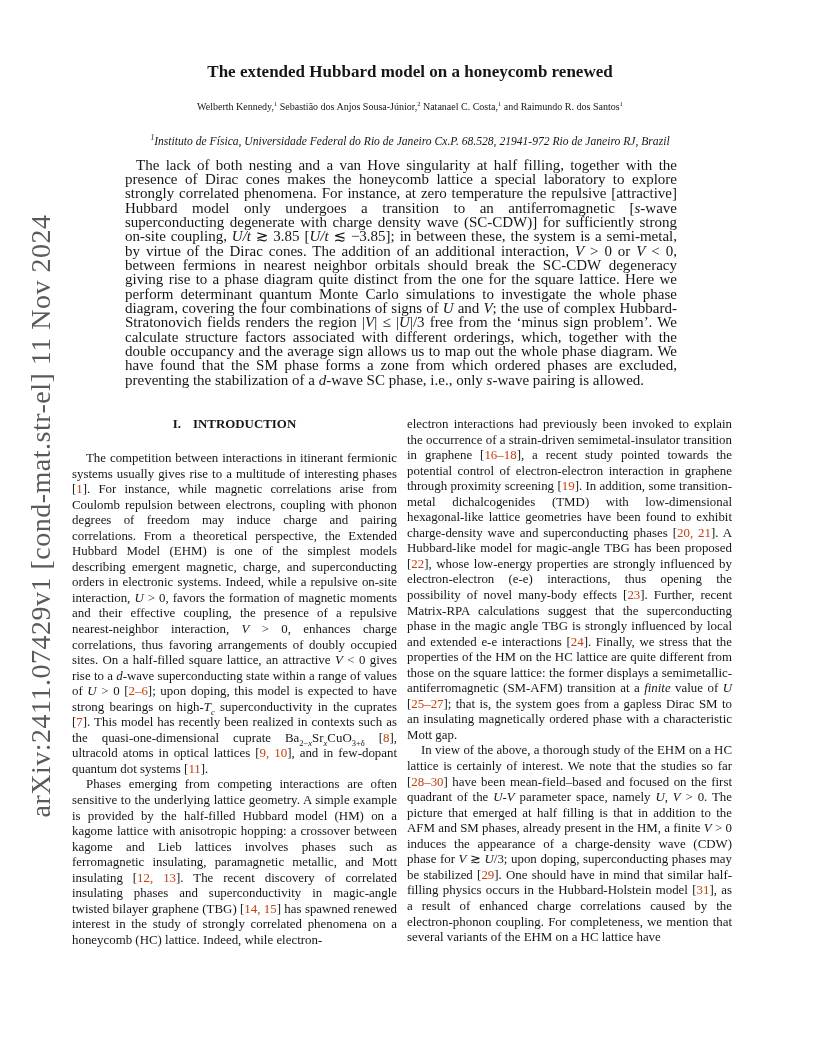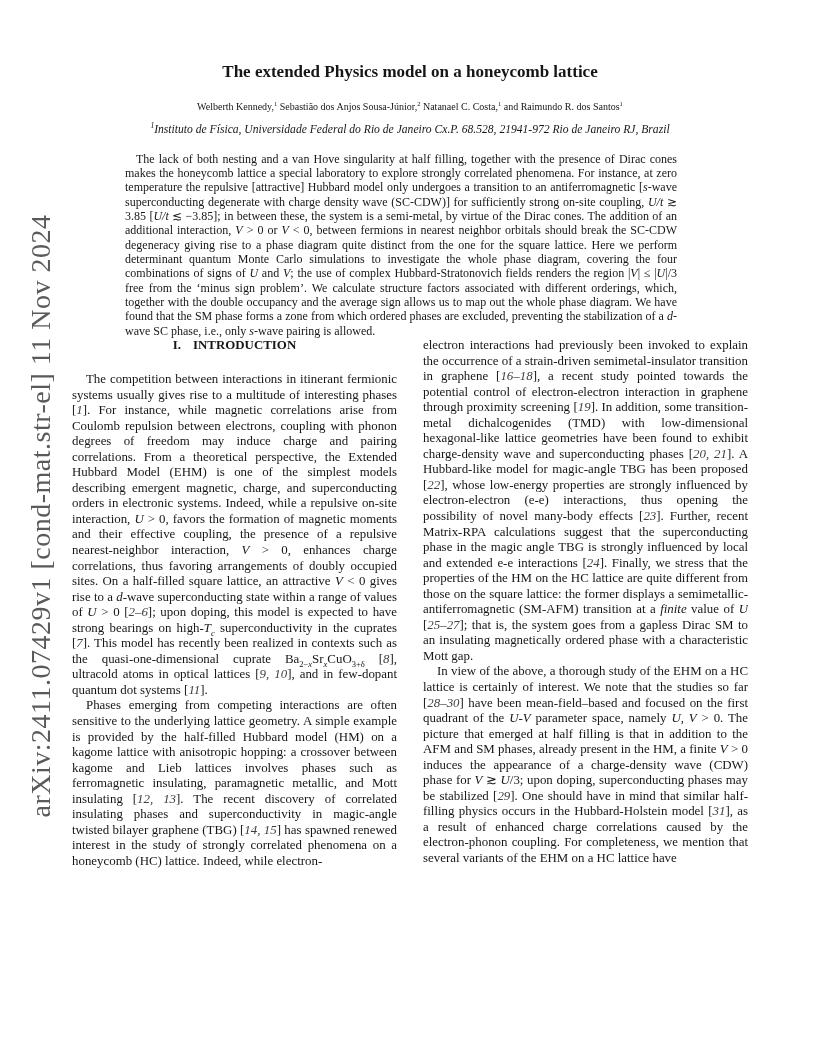--- a/index.html
+++ b/index.html
@@ -36,60 +36,61 @@
     text-align: center;
     font-size: 10px;
     line-height: 16px;
     margin-top: 17px;
   }
   .affiliations {
     text-align: center;
     font-style: italic;
     font-size: 11.6px;
     line-height: 13.5px;
-    margin-top: 8px;
+    margin-top: 20px;
   }
   .abstract {
     width: 552px;
-    margin: 15px auto 0 53px;
+    margin: 9px auto 0 53px;
     text-align: justify;
-    font-size: 12px;
+    font-size: 15px;
     line-height: 14.35px;
     text-indent: 11px;
   }
   .columns {
     display: flex;
-    gap: 26px;
+    gap: 10px;
+    margin-top: 30px;
     height: 578px;
     overflow: hidden;
   }
   .col { width: 325px; }
   .sec-heading {
     text-align: center;
     font-weight: bold;
     font-size: 12.9px;
     margin-bottom: 19px;
   }
   .sec-heading .sec-title { margin-left: 12px; }
   .para {
     text-align: justify;
     font-size: 12.9px;
     line-height: 15.55px;
   }
   .para.indent { text-indent: 14px; }
-  .cite { color: #404040; font-style: italic; }
+  .cite { color: #c2410c; }
   sup, sub { font-size: 0.66em; line-height: 0; }
 </style>
 </head>
 <body>
 
 <div class="watermark">arXiv:2411.07429v1  [cond-mat.str-el]  11 Nov 2024</div>
 
 <div class="paper">
-  <div class="title">The extended Physics model on a honeycomb lattice</div>
+  <div class="title">The extended Hubbard model on a honeycomb renewed</div>
   <div class="authors">Welberth Kennedy,<sup>1</sup> Sebastião dos Anjos Sousa-Júnior,<sup>2</sup> Natanael C. Costa,<sup>1</sup> and Raimundo R. dos Santos<sup>1</sup></div>
   <div class="affiliations">
     <div><sup>1</sup>Instituto de Física, Universidade Federal do Rio de Janeiro Cx.P. 68.528, 21941-972 Rio de Janeiro RJ, Brazil</div>
   </div>
   <div class="abstract">The lack of both nesting and a van Hove singularity at half filling, together with the presence of Dirac cones makes the honeycomb lattice a special laboratory to explore strongly correlated phenomena.  For instance, at zero temperature the repulsive [attractive] Hubbard model only undergoes a transition to an antiferromagnetic [<i>s</i>-wave superconducting degenerate with charge density wave (SC-CDW)] for sufficiently strong on-site coupling, <i>U/t</i> ≳ 3.85 [<i>U/t</i> ≲ −3.85]; in between these, the system is a semi-metal, by virtue of the Dirac cones.  The addition of an additional interaction, <i>V</i> &gt; 0 or <i>V</i> &lt; 0, between fermions in nearest neighbor orbitals should break the SC-CDW degeneracy giving rise to a phase diagram quite distinct from the one for the square lattice. Here we perform determinant quantum Monte Carlo simulations to investigate the whole phase diagram, covering the four combinations of signs of <i>U</i> and <i>V</i>; the use of complex Hubbard-Stratonovich fields renders the region |<i>V</i>| ≤ |<i>U</i>|/3 free from the ‘minus sign problem’. We calculate structure factors associated with different orderings, which, together with the double occupancy and the average sign allows us to map out the whole phase diagram. We have found that the SM phase forms a zone from which ordered phases are excluded, preventing the stabilization of a <i>d</i>-wave SC phase, i.e., only <i>s</i>-wave pairing is allowed.</div>
 
   <div class="columns">
     <div class="col">
       <div class="sec-heading">
         <span class="sec-label">I.</span><span class="sec-title">INTRODUCTION</span>

